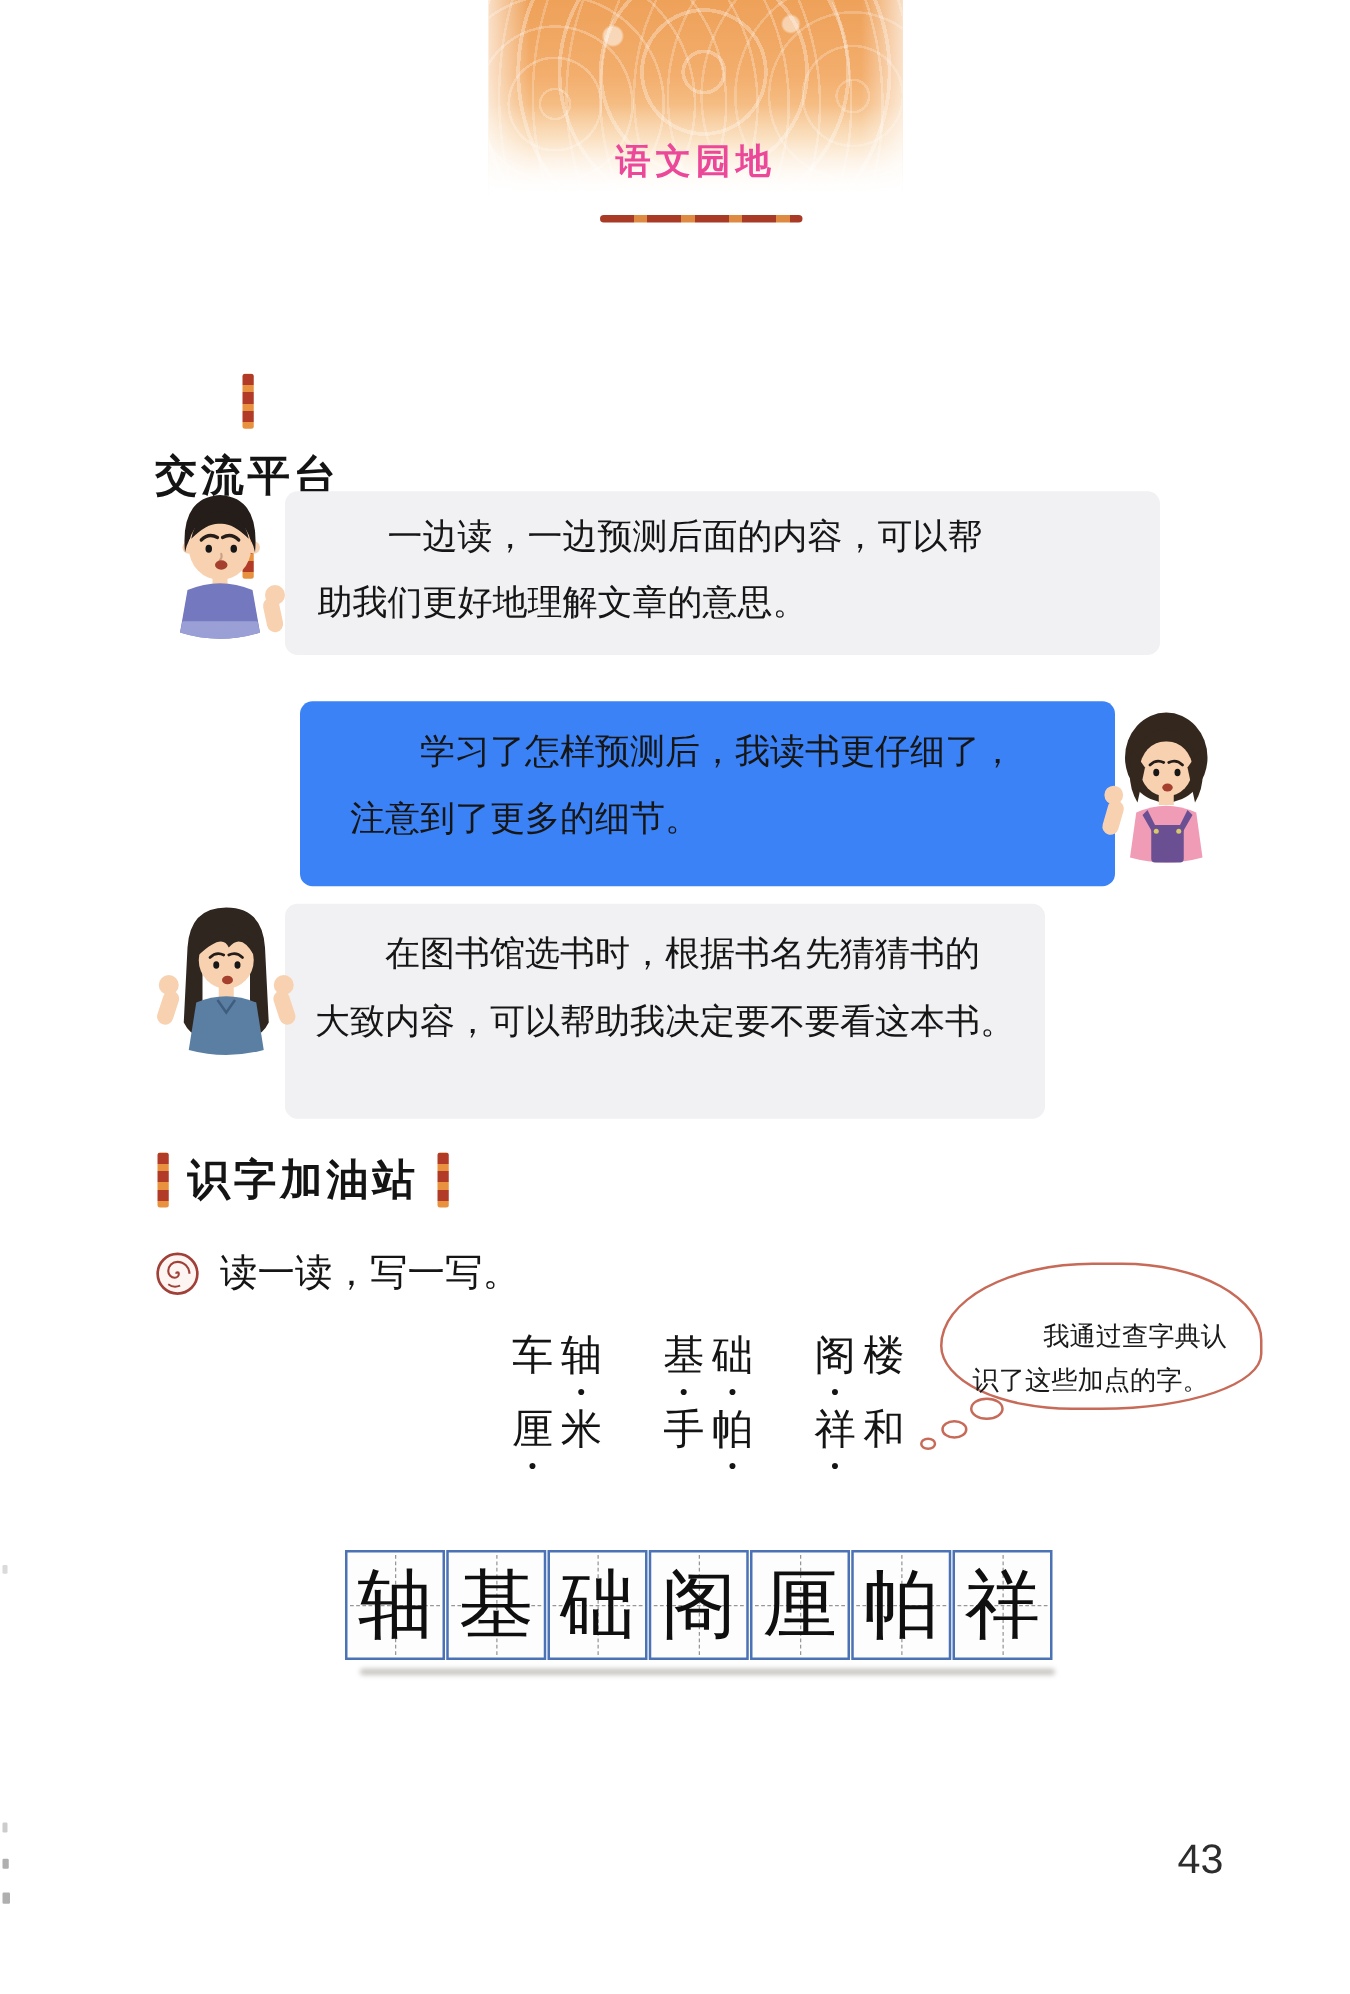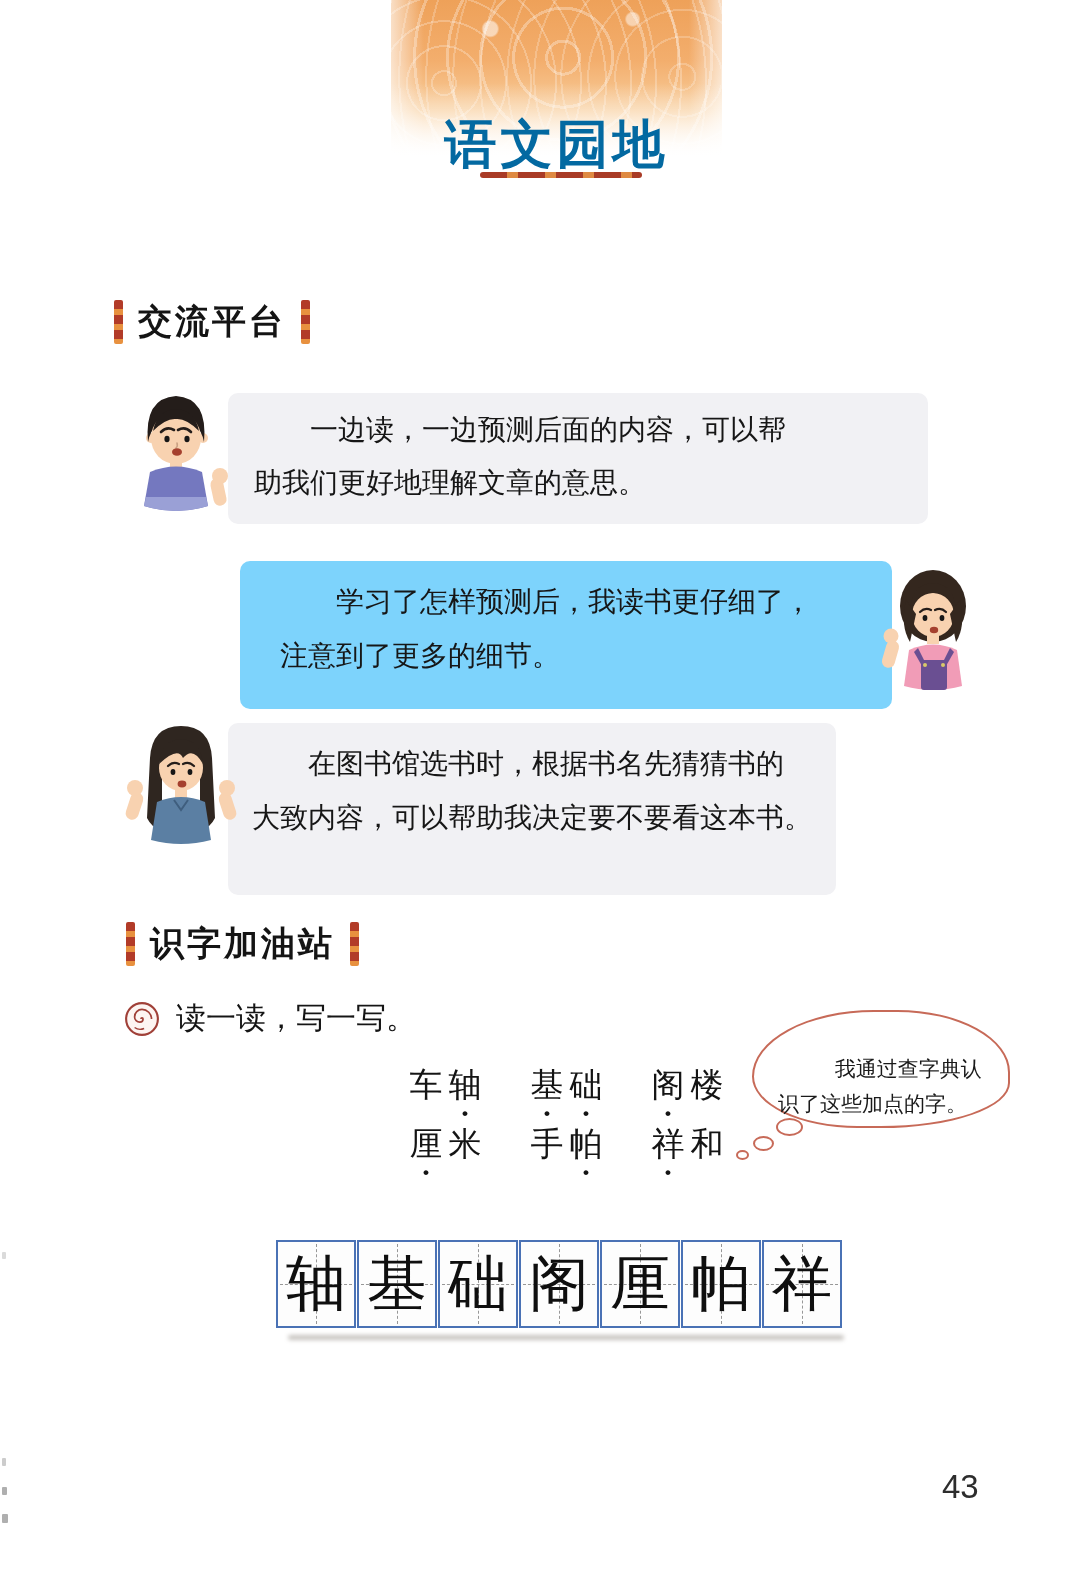--- a/index.html
+++ b/index.html
@@ -22,48 +22,48 @@
       radial-gradient(circle at 73% 12%, rgba(255,255,255,.5) 0 6px, rgba(255,255,255,0) 8px),
       repeating-radial-gradient(circle at 52% 36%, rgba(255,255,255,0) 0 15px, rgba(255,255,255,.30) 15px 18px, rgba(255,255,255,0) 18px 33px),
       repeating-radial-gradient(circle at 16% 52%, rgba(255,255,255,0) 0 11px, rgba(255,255,255,.25) 11px 13px, rgba(255,255,255,0) 13px 25px),
       repeating-radial-gradient(circle at 88% 48%, rgba(255,255,255,0) 0 12px, rgba(255,255,255,.22) 12px 14px, rgba(255,255,255,0) 14px 27px),
       linear-gradient(180deg, #eea159 0%, #f3ae6d 38%, #f8cf9e 70%, #ffffff 100%);
   }
   .title {
     position: absolute; left: 391px; top: 110px; width: 331px;
     text-align: center;
     font-family: "Liberation Serif", "DejaVu Serif", serif;
-    font-size: 52px; font-weight: 600; letter-spacing: 4px; color: #0369a1;
+    font-size: 28px; font-weight: 600; letter-spacing: 4px; color: #ec4899;
   }
   .title-underline {
     position: absolute; left: 480px; top: 172px; width: 162px; height: 6px;
     border-radius: 3px;
     background: repeating-linear-gradient(90deg, #a93b26 0 27px, #df8a42 27px 38px);
   }
 
   
   .section-heading { position: absolute; display: flex; align-items: center; gap: 15px; }
-  .sh-1 { left: 114px; top: 299px; }
+  .sh-1 { left: 124px; top: 299px; flex-direction: column; }
   .sh-2 { left: 126px; top: 921px; text-align: right; }
   .bar {
     width: 9px; height: 44px; border-radius: 2px; display: inline-block;
     background: repeating-linear-gradient(180deg, #b23b28 0 9px, #e8913f 9px 15px);
   }
   .heading-text { font-size: 34px; font-weight: bold; color: #141414; letter-spacing: 3px; }
 
   
   .bubble { position: absolute; border-radius: 10px; }
   .bubble .line {
     font-family: "Liberation Serif", "DejaVu Serif", serif;
     font-size: 28px; color: #161616; line-height: 54px; white-space: nowrap;
   }
   .indent { text-indent: 2em; }
   .b1 { left: 228px; top: 393px; width: 700px; height: 131px; background: #f1f1f4; padding: 10px 0 0 26px; }
   .b1 .line { line-height: 53px; }
-  .b2 { left: 240px; top: 561px; width: 652px; height: 148px; background: #7dd3fc; padding: 14px 0 0 40px; }
+  .b2 { left: 240px; top: 561px; width: 652px; height: 148px; background: #3b82f6; padding: 14px 0 0 40px; }
   .b3 { left: 228px; top: 723px; width: 608px; height: 172px; background: #f1f1f4; padding: 14px 0 11px 24px; }
 
   .avatar { position: absolute; }
   .av-boy  { left: 124px; top: 386px; width: 110px; height: 140px; }
   .av-girl-pink { left: 876px; top: 560px; width: 114px; height: 152px; }
   .av-girl-blue { left: 122px; top: 716px; width: 118px; height: 154px; }
 
   
   .instruction { position: absolute; left: 124px; top: 998px; display: flex; align-items: center; gap: 16px; }
   .stamp { width: 36px; height: 36px; }

